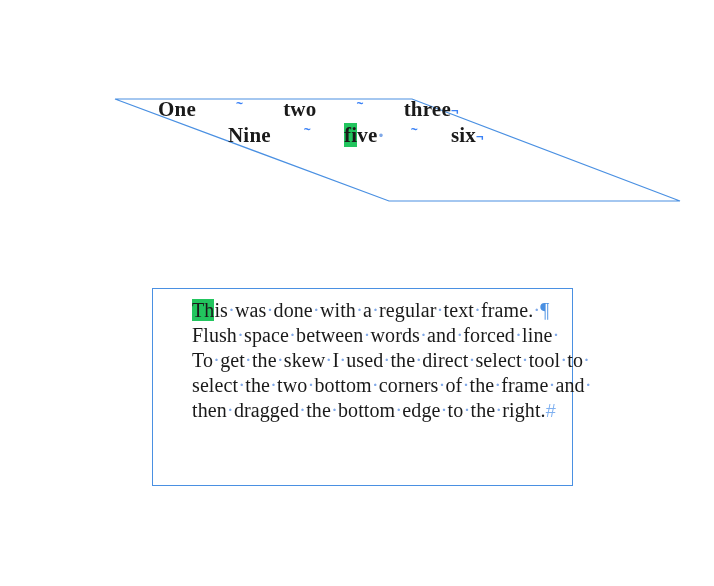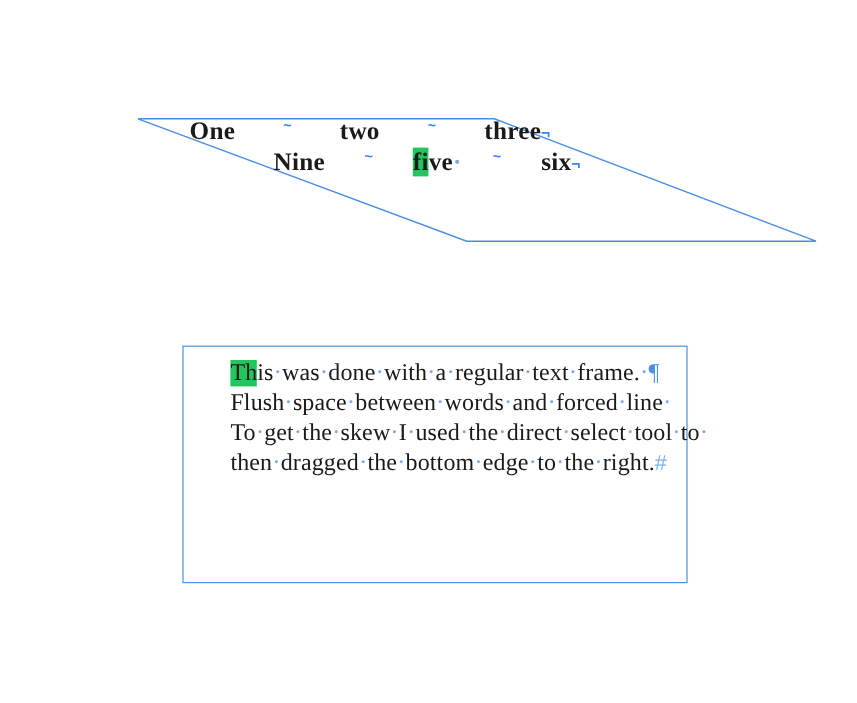--- a/index.html
+++ b/index.html
@@ -143,17 +143,18 @@
 <div id="text-frame">
   <div id="text-frame-body">
 
     <div class="body-line"><span class="hl">Th</span><span>is<span class="space-dot">·</span>was<span class="space-dot">·</span>done<span class="space-dot">·</span>with<span class="space-dot">·</span>a<span class="space-dot">·</span>regular<span class="space-dot">·</span>text<span class="space-dot">·</span>frame.<span class="space-dot">·</span></span><span class="pilcrow">¶</span></div>
 
     <div class="body-line"><span>Flush<span class="space-dot">·</span>space<span class="space-dot">·</span>between<span class="space-dot">·</span>words<span class="space-dot">·</span>and<span class="space-dot">·</span>forced<span class="space-dot">·</span>line<span class="space-dot">·</span></span></div>
 
 
     <div class="body-line"><span>To<span class="space-dot">·</span>get<span class="space-dot">·</span>the<span class="space-dot">·</span>skew<span class="space-dot">·</span>I<span class="space-dot">·</span>used<span class="space-dot">·</span>the<span class="space-dot">·</span>direct<span class="space-dot">·</span>select<span class="space-dot">·</span>tool<span class="space-dot">·</span>to<span class="space-dot">·</span></span></div>
 
+    <div class="body-line"><span>select<span class="space-dot">·</span>the<span class="space-dot">·</span>two<span class="space-dot">·</span>bottom<span class="space-dot">·</span>corners<span class="space-dot">·</span>of<span class="space-dot">·</span>the<span class="space-dot">·</span>frame<span class="space-dot">·</span>and<span class="space-dot">·</span></span></div>
 
     <div class="body-line"><span>then<span class="space-dot">·</span>dragged<span class="space-dot">·</span>the<span class="space-dot">·</span>bottom<span class="space-dot">·</span>edge<span class="space-dot">·</span>to<span class="space-dot">·</span>the<span class="space-dot">·</span>right.</span><span class="hash-end">#</span></div>
 
   </div>
 </div>
 
 </body></html>

